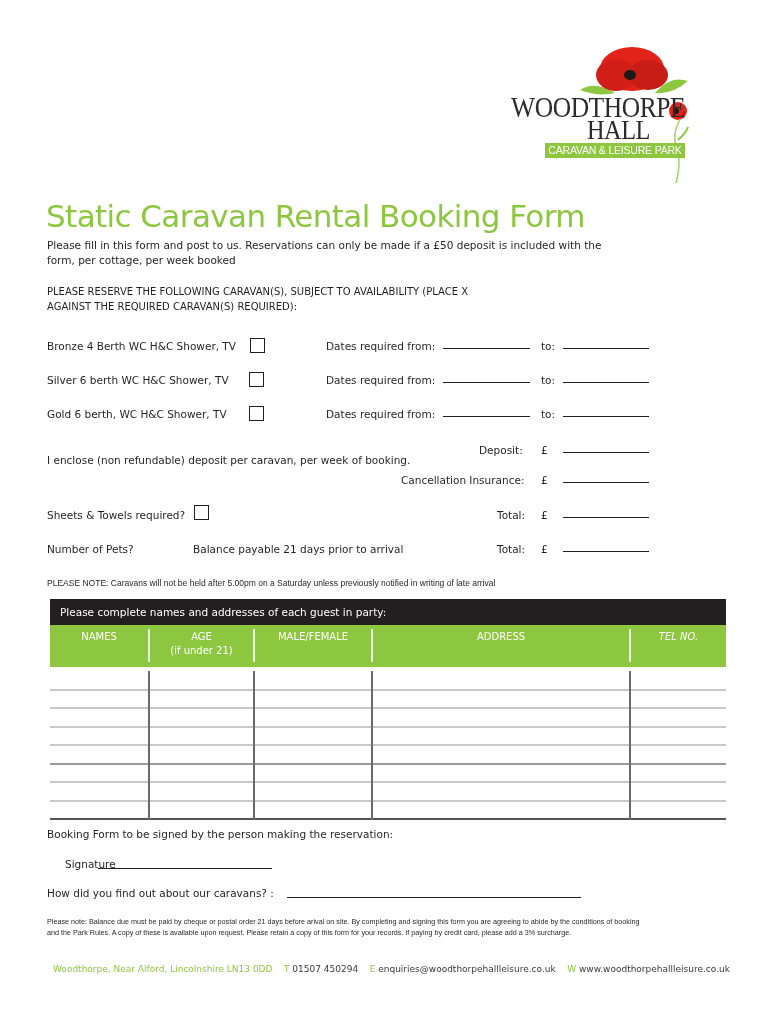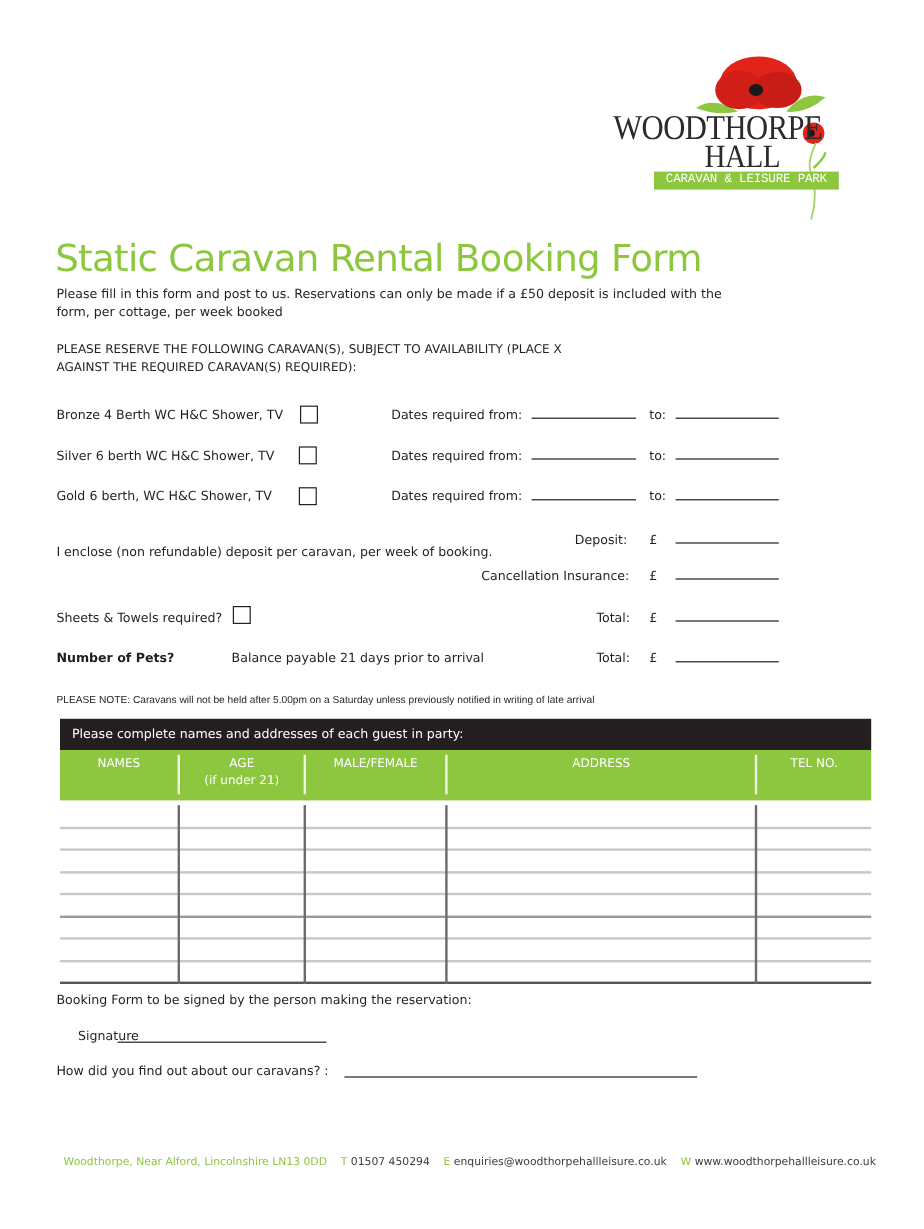--- a/index.html
+++ b/index.html
@@ -5,21 +5,21 @@
     * { box-sizing: border-box; margin: 0; padding: 0; }
     html, body { width: 770px; height: 1024px; background: #ffffff; overflow: hidden; }
     body { position: relative; font-family: "DejaVu Sans", sans-serif; color: #231f20; }
     .abs { position: absolute; }
 
     
     #logo { left: 505px; top: 45px; width: 225px; height: 140px; }
     .logo-word { position: absolute; font-family: "Liberation Serif", serif; color: #2b2b2b; letter-spacing: -0.5px; }
     .logo-word-1 { left: 6px; top: 46px; font-size: 29px; font-weight: normal; transform: scaleX(0.88); transform-origin: left top; }
     .logo-word-2 { left: 82px; top: 70px; font-size: 27px; transform: scaleX(0.9); transform-origin: left top; }
-    .logo-band { position: absolute; left: 40px; top: 98px; width: 154px; height: 15px; background: #8dc63f; color: #ffffff; font-family: Liberation Mono, monospace; font-size: 10.5px; line-height: 15px; text-align: center; letter-spacing: -0.2px; }
+    .logo-band { position: absolute; left: 40px; top: 98px; width: 140px; height: 15px; background: #8dc63f; color: #ffffff; font-family: Liberation Sans, sans-serif; font-size: 10.5px; line-height: 15px; text-align: center; letter-spacing: -0.2px; }
 
     
     #title { left: 46px; top: 174px; font-family: "DejaVu Sans", sans-serif; font-size: 31px; color: #8dc63f; font-weight: normal; letter-spacing: -0.6px; white-space: nowrap; margin-top: 24px; }
 
     .txt { font-size: 10.5px; line-height: 16px; white-space: nowrap; color: #231f20; }
     .line { position: absolute; height: 1px; background: #231f20; }
     .chk { position: absolute; width: 15px; height: 15px; border: 1px solid #231f20; background: #fff; }
 
     
     #guest-table { left: 50px; top: 599px; width: 676px; }
@@ -101,21 +101,21 @@
 <div class="abs txt" style="left:401px;top:472px;">Cancellation Insurance:</div>
 <div class="abs txt" style="left:541px;top:472px;">£</div>
 <div class="line" style="left:563px;top:482px;width:86px;"></div>
 
 <div class="abs txt" style="left:47px;top:507px;">Sheets &amp; Towels required?</div>
 <div class="chk" style="left:194px;top:505px;"></div>
 <div class="abs txt" style="left:497px;top:507px;">Total:</div>
 <div class="abs txt" style="left:541px;top:507px;">£</div>
 <div class="line" style="left:563px;top:517px;width:86px;"></div>
 
-<div class="abs txt" style="left:47px;top:541px;font-weight:bold;">Number of Pets?</div>
+<div class="abs txt" style="left:47px;top:541px;">Number of Pets?</div>
 <div class="abs txt" style="left:193px;top:541px;">Balance payable 21 days prior to arrival</div>
 <div class="abs txt" style="left:497px;top:541px;">Total:</div>
 <div class="abs txt" style="left:541px;top:541px;">£</div>
 <div class="line" style="left:563px;top:551px;width:86px;"></div>
 
 <div class="abs" style="left:47px;top:578px;font-family:'Liberation Sans',sans-serif;font-size:8.5px;white-space:nowrap;color:#231f20;">PLEASE NOTE: Caravans will not be held after 5.00pm on a Saturday unless previously notified in writing of late arrival</div>
 
 <div id="guest-table" class="abs">
   <div class="tbl-band">Please complete names and addresses of each guest in party:</div>
   <div class="tbl-head">
@@ -129,21 +129,21 @@
     </div>
     <div class="th-div" style="left:203px;"></div>
     <div class="th" style="left:205px;width:116px;">
       <div>MALE/FEMALE</div>
     </div>
     <div class="th-div" style="left:321px;"></div>
     <div class="th" style="left:323px;width:256px;">
       <div>ADDRESS</div>
     </div>
     <div class="th-div" style="left:579px;"></div>
-    <div class="th" style="left:581px;width:95px;">
+    <div class="th" style="left:581px;width:95px;font-style:italic;">
       <div>TEL NO.</div>
     </div>
   </div>
   <div class="tbl-body">
     <div class="hrow" style="top:22px;"></div>
     <div class="hrow" style="top:40px;"></div>
     <div class="hrow" style="top:59px;"></div>
     <div class="hrow" style="top:77px;"></div>
     <div class="hrow" style="top:96px;background:#999;"></div>
     <div class="hrow" style="top:114px;"></div>
@@ -156,20 +156,22 @@
   </div>
 </div>
 
 <div class="abs txt" style="left:47px;top:826px;">Booking Form to be signed by the person making the reservation:</div>
 <div class="abs txt" style="left:65px;top:856px;">Signature</div>
 <div class="line" style="left:98px;top:868px;width:174px;"></div>
 <div class="abs txt" style="left:47px;top:885px;">How did you find out about our caravans?  :</div>
 <div class="line" style="left:287px;top:897px;width:294px;"></div>
 
 <div class="abs" style="left:47px;top:916px;font-family:'Liberation Sans',sans-serif;font-size:7.2px;line-height:11px;white-space:nowrap;color:#231f20;">
+  <div>Please note:  Balance due must be paid by cheque or postal order 21 days before arival on site. By completing and signing this form you are agreeing to abide by the conditions of booking</div>
+  <div>and the Park Rules. A copy of these is available upon request.  Please retain a copy of this form for your records. If paying by credit card, please add a 3% surcharge.</div>
 </div>
 
 <div class="abs" style="left:53px;top:964px;font-size:9px;white-space:nowrap;">
   <span class="footer-green">Woodthorpe, Near Alford, Lincolnshire LN13 0DD</span>&nbsp;&nbsp;&nbsp;
   <span class="footer-green">T</span>
   <span class="footer-dark">01507 450294</span>&nbsp;&nbsp;&nbsp;
   <span class="footer-green">E</span>
   <span class="footer-dark">enquiries@woodthorpehallleisure.co.uk</span>&nbsp;&nbsp;&nbsp;
   <span class="footer-green">W</span>
   <span class="footer-dark">www.woodthorpehallleisure.co.uk</span>

